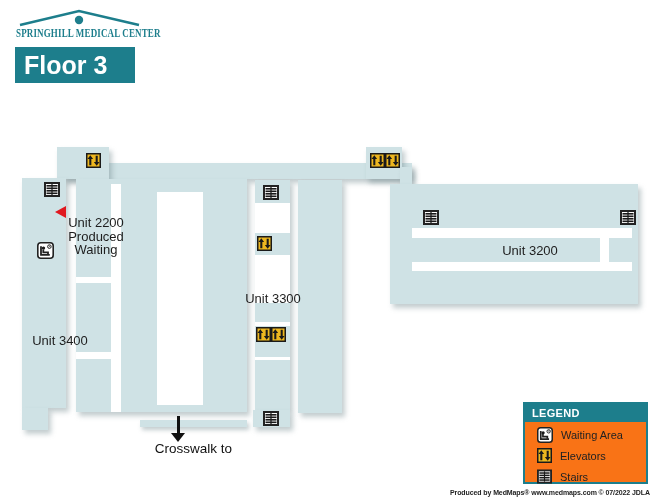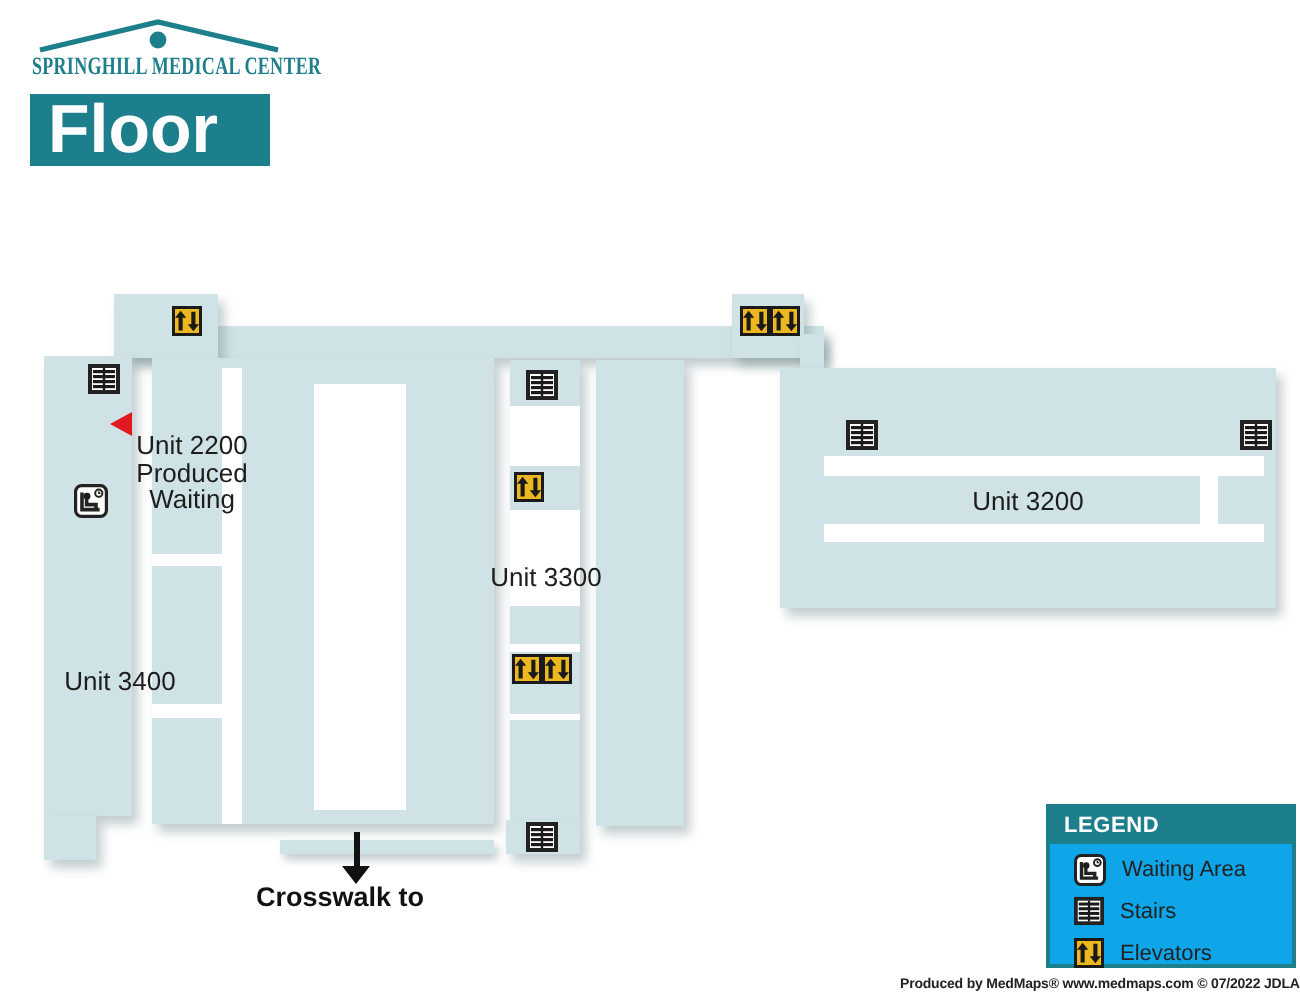--- a/index.html
+++ b/index.html
@@ -4,43 +4,43 @@
 <style>
   html,body{margin:0;padding:0;background:#fff;}
   .stage{position:relative;width:650px;height:502px;background:#fff;overflow:hidden;
          font-family:"Liberation Sans", sans-serif;}
   
   .logo-roof{position:absolute;left:15px;top:8px;}
   .logo-text{position:absolute;left:16px;top:26px;width:130px;color:var(--teal);
              font-family:"Liberation Serif", serif;font-weight:700;font-size:12.5px;
              white-space:nowrap;transform:scaleX(.72);transform-origin:left top;letter-spacing:.2px;}
   .floor-box{position:absolute;left:15px;top:47px;width:120px;height:36px;background:var(--teal);
-             color:#fff;font-weight:700;font-size:34px;line-height:36px;padding-left:9px;
+             color:#fff;font-weight:700;font-size:25px;line-height:36px;padding-left:9px;
              box-sizing:border-box;}
   
   .b{position:absolute;background:var(--blue);box-shadow:3px 4px 5px rgba(105,130,135,.40);z-index:1;}
   .w{position:absolute;background:#fff;z-index:2;}
   .lbl{position:absolute;z-index:3;color:#1d1d1d;font-size:13px;font-weight:500;
        text-align:center;line-height:13.5px;}
   .icon{position:absolute;z-index:4;}
   .elv-bg{fill:var(--yellow);stroke:#1a1a1a;stroke-width:1.6;}
   .blk{fill:#1a1a1a;}
   
   .red-tri{position:absolute;left:55px;top:206px;width:0;height:0;z-index:4;
            border-top:6px solid transparent;border-bottom:6px solid transparent;
            border-right:11px solid var(--red);}
   
   .cw-shaft{position:absolute;left:177px;top:416px;width:3px;height:18px;background:#111;z-index:4;}
   .cw-head{position:absolute;left:171px;top:433px;width:0;height:0;z-index:4;
            border-left:7px solid transparent;border-right:7px solid transparent;
            border-top:9px solid #111;}
-  .crosswalk{position:absolute;left:128px;top:441px;width:104px;z-index:3;text-align:left;
-             font-size:13.5px;font-weight:700;color:#111;line-height:15px;}
-  
-  .legend{position:absolute;left:523px;top:402px;width:125px;height:82px;background:#0ea5e9;
+  .crosswalk{position:absolute;left:128px;top:441px;width:104px;z-index:3;text-align:right;
+             font-size:13.5px;font-weight:400;color:#111;line-height:15px;}
+  
+  .legend{position:absolute;left:523px;top:402px;width:125px;height:82px;background:#f97316;
           border:2px solid var(--teal);box-sizing:border-box;z-index:5;}
   .legend-hdr{background:var(--teal);color:#fff;font-size:11px;font-weight:700;
               height:18px;line-height:18px;padding-left:7px;letter-spacing:.3px;}
   .legend-row{display:flex;align-items:center;margin:4px 0 0 12px;height:17px;}
   .legend-row svg{flex:0 0 auto;}
   .legend-label{font-size:11px;color:#222;margin-left:8px;font-weight:400;}
   
   .credit{position:absolute;left:450px;top:489px;width:195px;text-align:right;z-index:5;
           font-size:7px;font-weight:700;color:#222;white-space:nowrap;letter-spacing:-.1px;}
 </style>
@@ -82,22 +82,22 @@
   <div class="w" style="left:600px;top:238px;width:9px;height:24px"></div>
 
   <div class="red-tri"></div>
 
   <div class="lbl" style="left:58px;top:216px;width:76px">
     <div>Unit 2200</div>
     <div>Produced</div>
     <div>Waiting</div>
   </div>
   <div class="lbl" style="left:28px;top:334px;width:64px">Unit 3400</div>
-  <div class="lbl" style="left:241px;top:282px;width:64px">Unit 3300</div>
-  <div class="lbl" style="left:424px;top:244px;width:180px">Unit 3200</div>
+  <div class="lbl" style="left:241px;top:292px;width:64px">Unit 3300</div>
+  <div class="lbl" style="left:440px;top:244px;width:180px">Unit 3200</div>
 
   <div class="cw-shaft"></div>
   <div class="cw-head"></div>
   <div class="crosswalk">
     <div>Crosswalk to</div>
   </div>
 
   <svg class="icon" style="left:86px;top:153px" width="15" height="15" viewBox="0 0 16 16">
       <rect x=".8" y=".8" width="14.4" height="14.4" class="elv-bg"></rect>
       <path class="blk" d="M4.6 2.5 L7.6 6.3 L5.7 6.3 L5.7 13 L3.5 13 L3.5 6.3 L1.6 6.3 Z"></path>
@@ -186,35 +186,35 @@
           <rect x=".8" y=".8" width="15.4" height="15.4" rx="3" fill="#fff" stroke="#222" stroke-width="1.6"></rect>
           <circle cx="12.4" cy="4.6" r="1.8" fill="none" stroke="#222" stroke-width="1"></circle>
           <path d="M12.4 3.6 L12.4 4.6 L13.3 4.6" fill="none" stroke="#222" stroke-width=".7"></path>
           <path d="M4 4.2 L4 12.8 L12.8 12.8" fill="none" stroke="#222" stroke-width="1.8"></path>
           <circle cx="6.5" cy="6.1" r="1.7" class="blk"></circle>
           <path d="M6.3 7.4 L6.3 10.3 L11 10.3 L11 12.4" fill="none" stroke="#222" stroke-width="1.8"></path>
         </svg>
       <span class="legend-label">Waiting Area</span>
     </div>
     <div class="legend-row">
+      <svg width="15" height="15" viewBox="0 0 16 16">
+          <rect x=".8" y=".8" width="14.4" height="14.4" class="elv-bg"></rect>
+          <path class="blk" d="M4.6 2.5 L7.6 6.3 L5.7 6.3 L5.7 13 L3.5 13 L3.5 6.3 L1.6 6.3 Z"></path>
+          <path class="blk" d="M11.4 13.5 L14.4 9.7 L12.5 9.7 L12.5 3 L10.3 3 L10.3 9.7 L8.4 9.7 Z"></path>
+        </svg>
+      <span class="legend-label">Elevators</span>
+    </div>
+    <div class="legend-row">
       <svg width="15" height="15" viewBox="0 0 16 15">
           <rect x="1" y="1" width="14" height="13" fill="#fff" stroke="#222" stroke-width="2"></rect>
           <rect x="2.5" y="3" width="11" height="1.6" class="blk"></rect>
           <rect x="2.5" y="5.5" width="11" height="1.6" class="blk"></rect>
           <rect x="2.5" y="8" width="11" height="1.6" class="blk"></rect>
           <rect x="2.5" y="10.5" width="11" height="1.6" class="blk"></rect>
           <rect x="7.4" y="2" width="1.2" height="11" class="blk"></rect>
         </svg>
       <span class="legend-label">Stairs</span>
     </div>
-    <div class="legend-row">
-      <svg width="15" height="15" viewBox="0 0 16 16">
-          <rect x=".8" y=".8" width="14.4" height="14.4" class="elv-bg"></rect>
-          <path class="blk" d="M4.6 2.5 L7.6 6.3 L5.7 6.3 L5.7 13 L3.5 13 L3.5 6.3 L1.6 6.3 Z"></path>
-          <path class="blk" d="M11.4 13.5 L14.4 9.7 L12.5 9.7 L12.5 3 L10.3 3 L10.3 9.7 L8.4 9.7 Z"></path>
-        </svg>
-      <span class="legend-label">Elevators</span>
-    </div>
   </div>
 
   <div class="credit">Produced by MedMaps®  www.medmaps.com  © 07/2022 JDLA, LLC</div>
 
 </div>
 
 </body></html>

